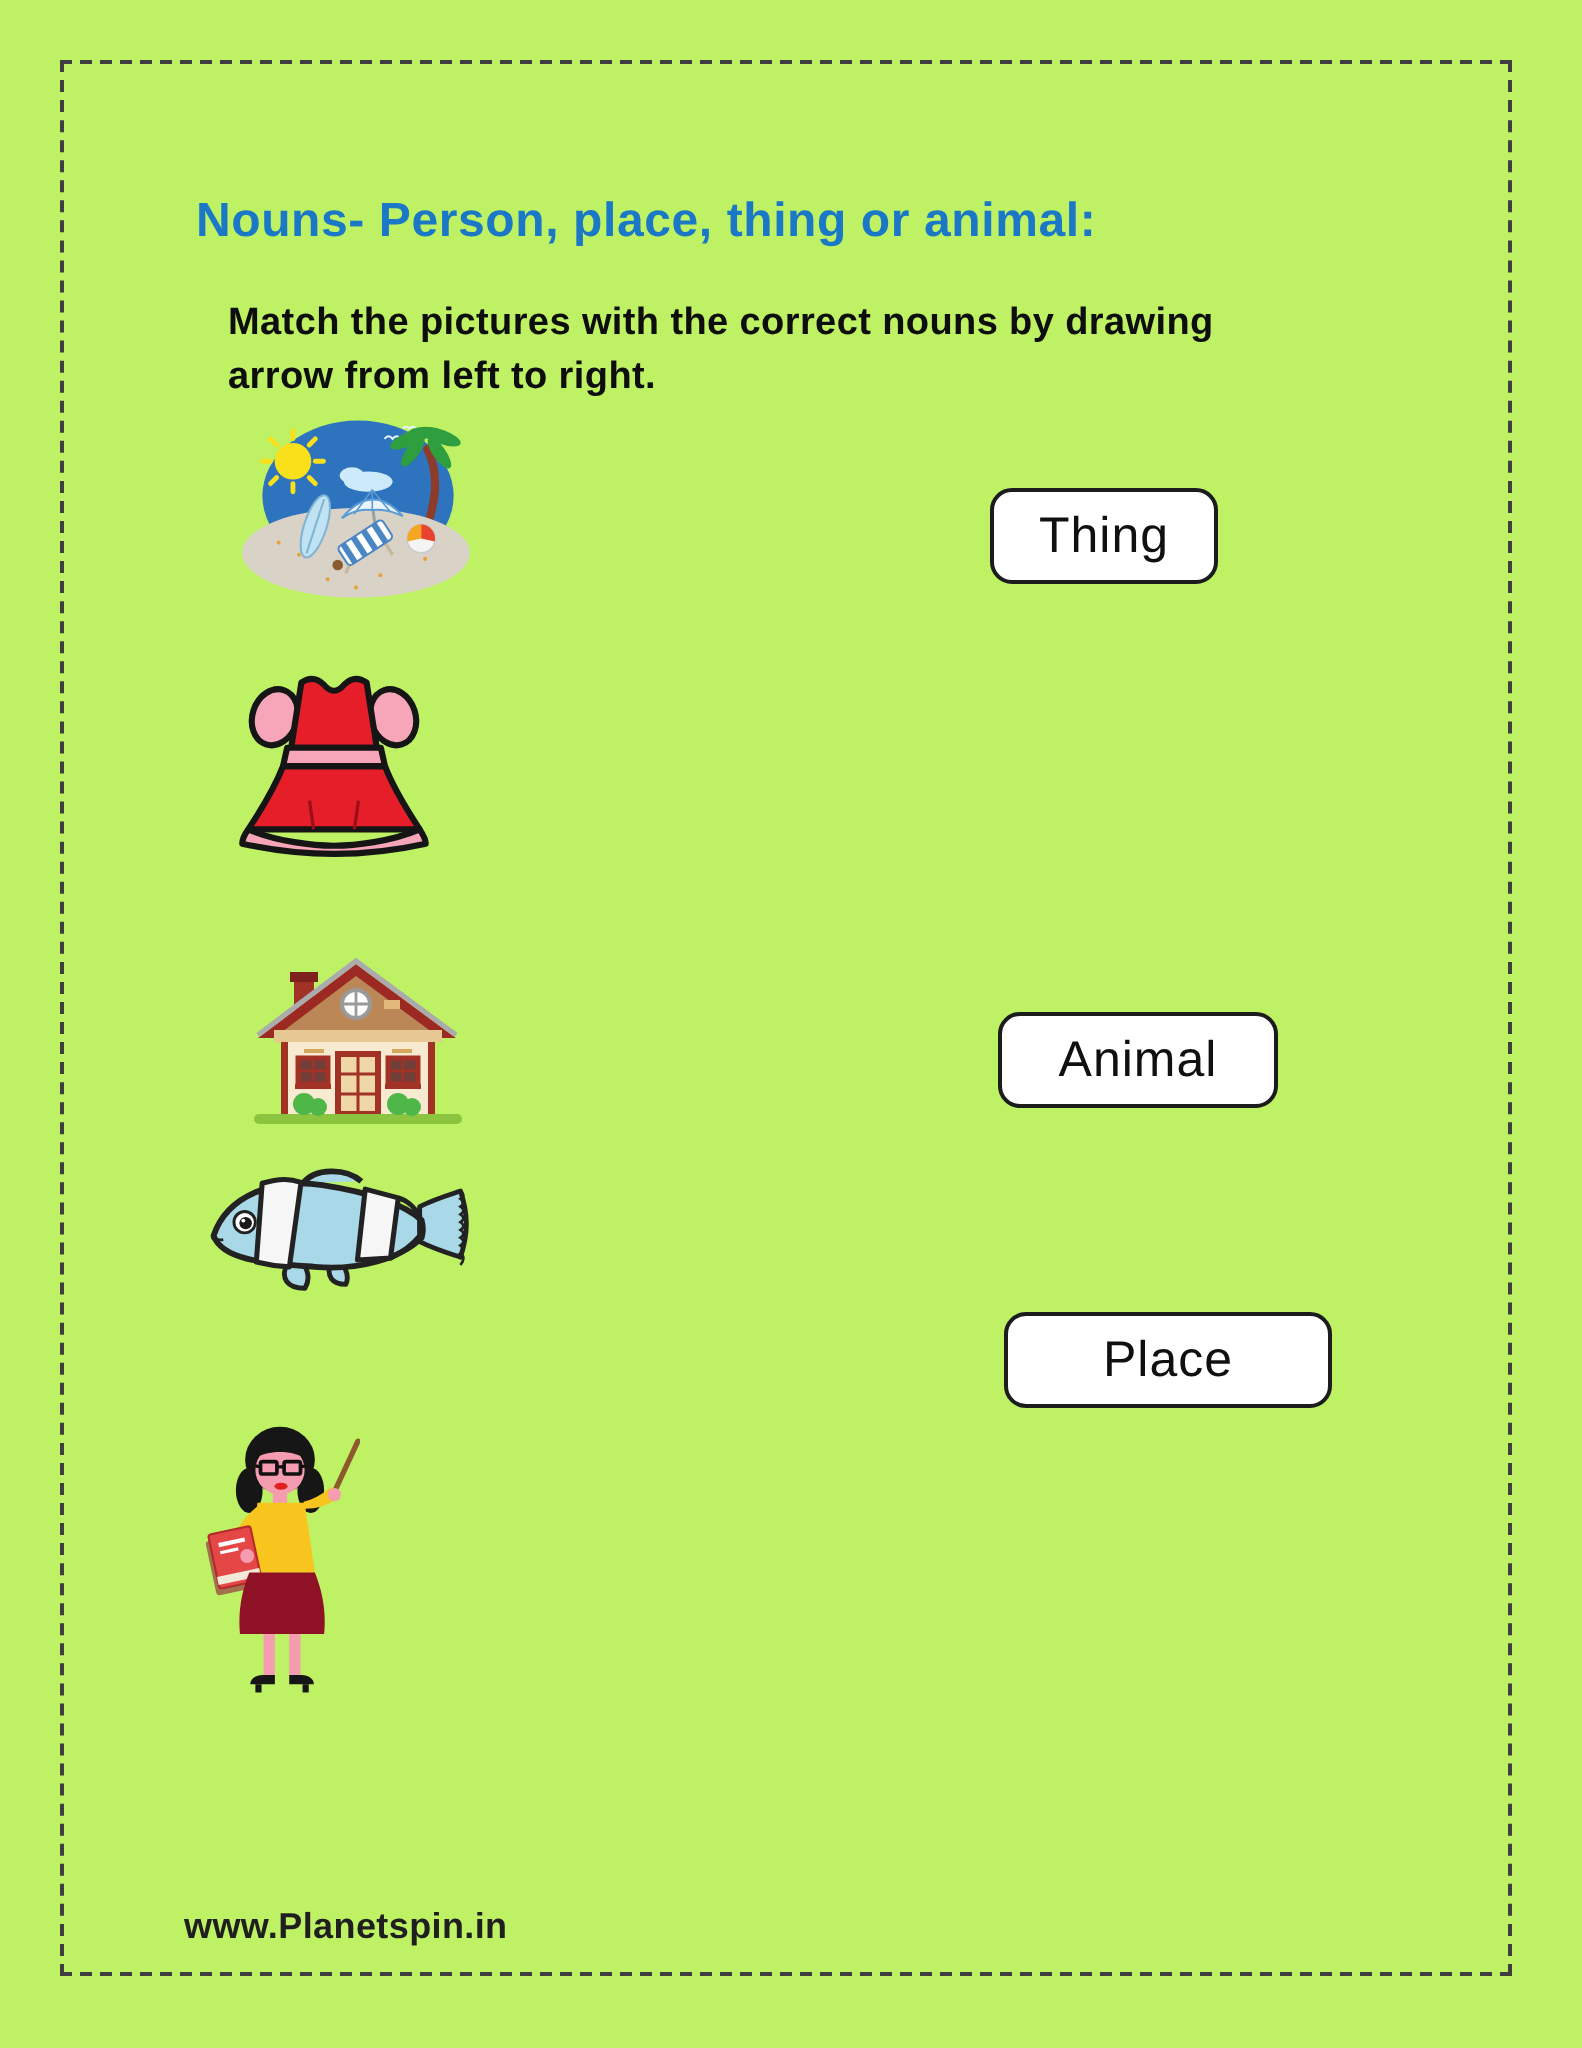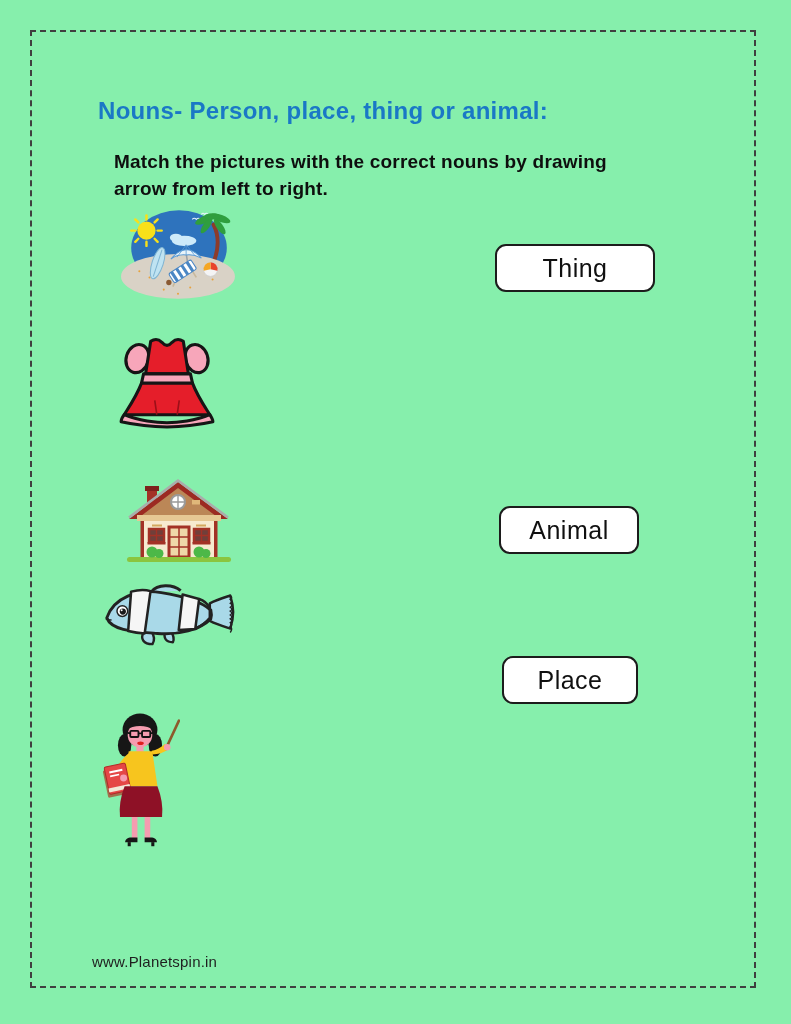--- a/index.html
+++ b/index.html
@@ -1,17 +1,17 @@
 <!DOCTYPE html>
 <html><head>
 <meta charset="utf-8">
 <style>
   html,body{margin:0;padding:0;background:#ffffff;}
   .page{
-    position:relative;width:791px;height:1024px;background:#86efac;overflow:hidden;
+    position:relative;width:791px;height:1024px;background:#bef264;overflow:hidden;
     font-family:"Liberation Sans",sans-serif;
   }
   .border-frame{
     position:absolute;left:30px;top:30px;width:726px;height:958px;
     border:2px dashed #3f3f3f;box-sizing:border-box;pointer-events:none;
   }
   .title{
     position:absolute;left:98px;top:97px;margin:0;
     font-size:24px;font-weight:bold;color:#1a78c6;letter-spacing:.3px;
     font-family:"Liberation Sans",sans-serif;
@@ -20,33 +20,33 @@
     position:absolute;left:98px;top:132px;margin:16px;
     font-size:19px;font-weight:bold;color:#0e0e0e;line-height:27px;letter-spacing:.2px;
   }
   .pic{position:absolute;line-height:0;}
   .pic-beach{left:119px;top:204px;}
   .pic-dress{left:115px;top:327px;}
   .pic-house{left:126px;top:471px;}
   .pic-fish{left:100px;top:579px;}
   .pic-teacher{left:100px;top:707px;}
   .noun-box{
-    position:absolute;width:160px;height:48px;box-sizing:border-box;
+    position:absolute;width:114px;height:48px;box-sizing:border-box;
     border:2.5px solid #1c1c1c;border-radius:11px;background:#ffffff;
     display:flex;align-items:center;justify-content:center;
     font-size:25px;color:#101010;letter-spacing:.5px;
     font-family:"Liberation Sans",sans-serif;
   }
   .box-thing {left:495px;top:244px;}
   .box-person{left:494px;top:371px;}
   .box-animal{left:499px;top:506px;width:140px;}
-  .box-place {left:502px;top:656px;width:136px;}
+  .box-place {left:502px;top:656px;width:164px;}
   .footer{
     position:absolute;left:92px;top:953px;margin:0;
-    font-size:15px;color:#1f1f1f;letter-spacing:.2px;
+    font-size:18px;color:#1f1f1f;letter-spacing:.2px;font-weight:bold;
   }
 </style>
 </head>
 <body>
 
 <div class="page">
 
   <div class="border-frame"></div>
 
   <h1 class="title">Nouns- Person, place, thing or animal:</h1>

